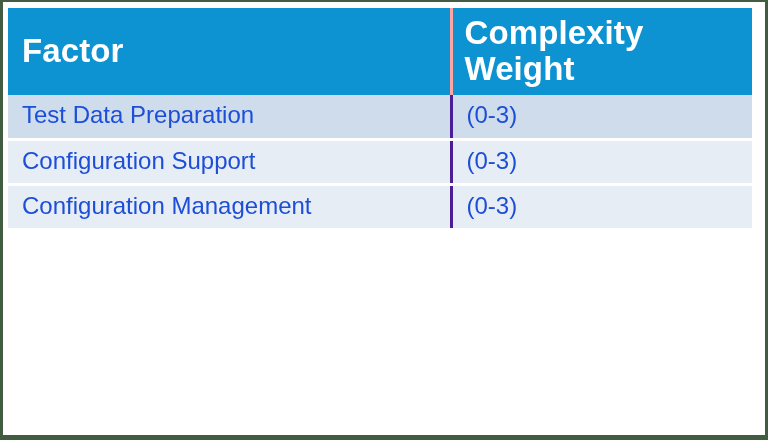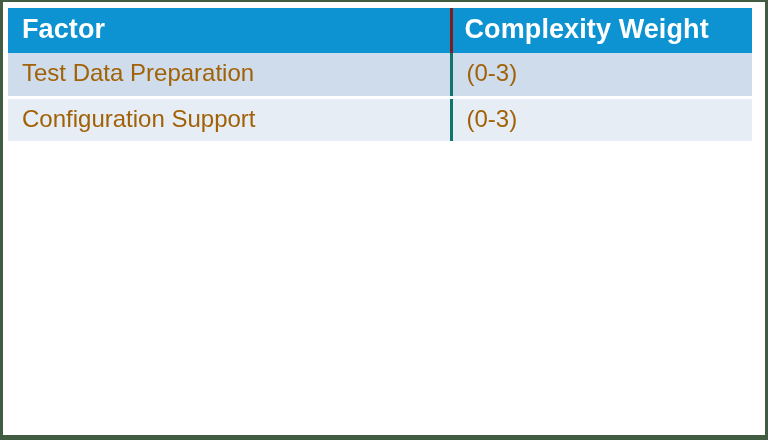--- a/index.html
+++ b/index.html
@@ -40,45 +40,45 @@
     table-layout: fixed;
   }
 
   table.factor-table col.col-factor { width: 443px; }
   table.factor-table col.col-weight { width: 301px; }
 
   
   thead th {
     background: #0D93D2;
     color: #ffffff;
-    font-size: 27px;
+    font-size: 33px;
     font-weight: bold;
     text-align: left;
     padding: 7px 0 9px 14px;
     border: none;
     line-height: 1.08;
     letter-spacing: 0.1px;
   }
   thead th.th-weight {
     padding-left: 12px;
-    border-left: 3px solid #7f1d1d;
+    border-left: 3px solid #fca5a5;
   }
 
   
   tbody td {
     font-size: 24px;
-    color: #a16207;
+    color: #1d4ed8;
     text-align: left;
     vertical-align: top;
     padding: 5px 10px 7px 14px;
     line-height: 1.24;
     border-bottom: 3px solid #ffffff;
   }
   tbody td.td-weight {
-    border-left: 3px solid #0f766e;
+    border-left: 3px solid #4c1d95;
   }
 
   tbody tr.row-dark td { background: #CEDCEC; }
   tbody tr.row-light td { background: #E6EDF5; }
 
   tbody tr:last-child td { border-bottom: none; }
 
   
   tbody tr.h-single { height: 44px; }
   tbody tr.h-double { height: 82px; }
@@ -101,16 +101,20 @@
       </thead>
       <tbody>
         <tr class="row-dark h-single">
           <td class="td-factor">Test Data Preparation</td>
           <td class="td-weight">(0-3)</td>
         </tr>
         <tr class="row-light h-single">
           <td class="td-factor">Configuration Support</td>
           <td class="td-weight">(0-3)</td>
         </tr>
+        <tr class="row-light h-single">
+          <td class="td-factor">Configuration Management</td>
+          <td class="td-weight">(0-3)</td>
+        </tr>
       </tbody>
     </table>
   </div>
 </div>
 
 </body></html>

